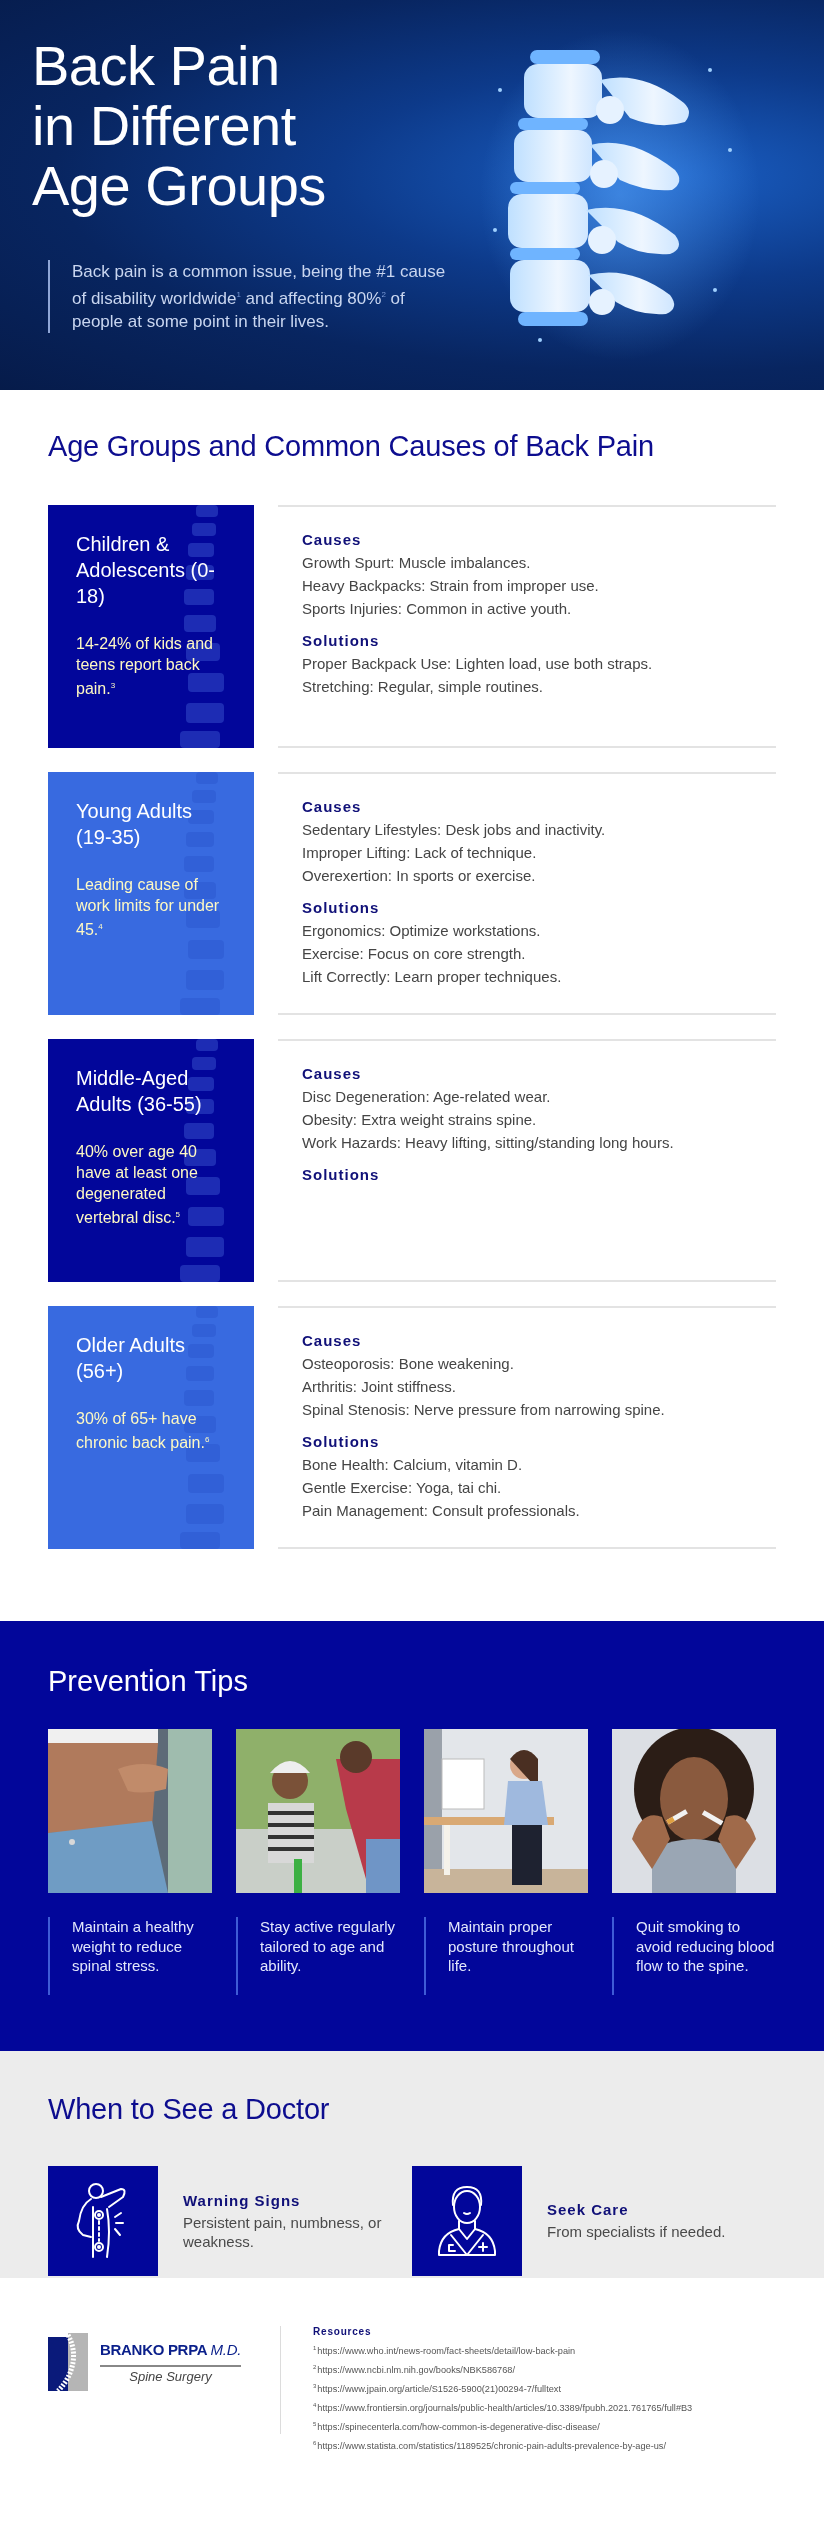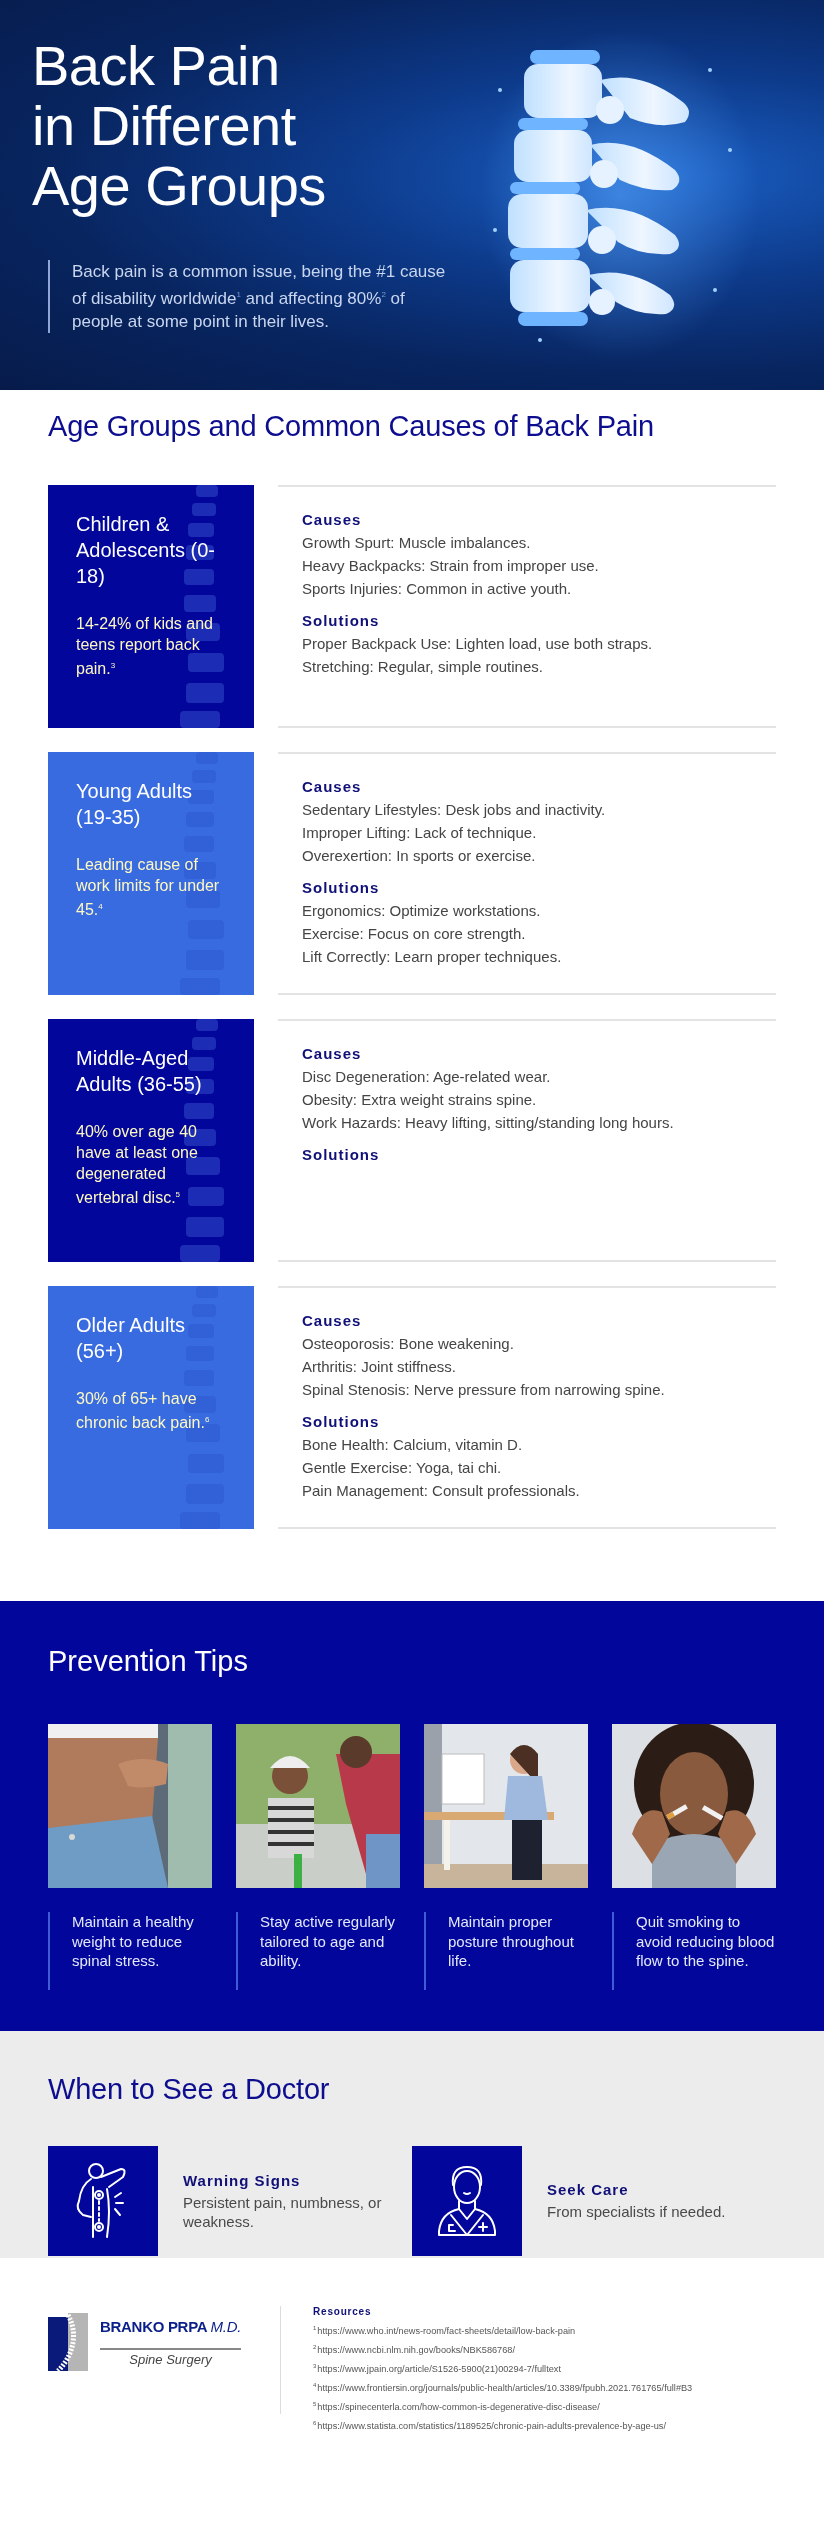--- a/index.html
+++ b/index.html
@@ -39,21 +39,21 @@
     line-height: 23px;
   }
   .hero-intro sup { font-size: 8px; color: #7a9ad6; }
   .spine-art {
     position: absolute;
     left: 480px; top: 30px;
     width: 280px; height: 330px;
   }
 
   
-  .section-age { padding: 20px 48px 48px 48px; border-radius: 13px; }
+  .section-age { padding: 40px 48px 48px 48px; border-radius: 13px; }
   .h2 {
     color: #0d0d8f;
     font-size: 29px;
     font-weight: 400;
     margin-bottom: 42px;
     letter-spacing: -0.2px;
   }
   .group-row {
     display: flex;
     height: 243px;
@@ -114,21 +114,21 @@
   
   .section-prev {
     background: #02069a;
     padding: 44px 48px 48px 48px;
     height: 430px;
   }
   .section-prev .h2w {
     color: #ffffff;
     font-size: 29px;
     font-weight: 400;
-    margin-bottom: 46px;
+    margin-bottom: 31px;
   }
   .tips { display: flex; justify-content: space-between; }
   .tip { width: 164px; }
   .tip-img {
     width: 164px; height: 164px;
     overflow: hidden;
     position: relative;
   }
   .tip-text {
     margin-top: 24px;
@@ -172,21 +172,21 @@
     height: 212px;
   }
   .logo {
     display: flex; align-items: center;
     width: 220px; height: 58px; margin-top: 7px;
   }
   .logo-mark { width: 40px; height: 58px; position: relative; }
   .logo-text { margin-left: 12px; text-align: center; }
   .logo-name {
     font-size: 15px; font-weight: 700; color: #0a1f8a;
-    border-bottom: 2px solid #888; padding-bottom: 13px;
+    border-bottom: 2px solid #888; padding-bottom: 7px;
     letter-spacing: -0.3px;
     text-align: right;
   }
   .logo-name i { font-weight: 400; }
   .logo-sub { font-size: 13px; font-style: italic; color: #444; margin-top: 2px; }
   .footer-divider {
     width: 1px; height: 108px;
     background: #dcdcdc;
     margin-left: 12px; margin-right: 32px;
   }

